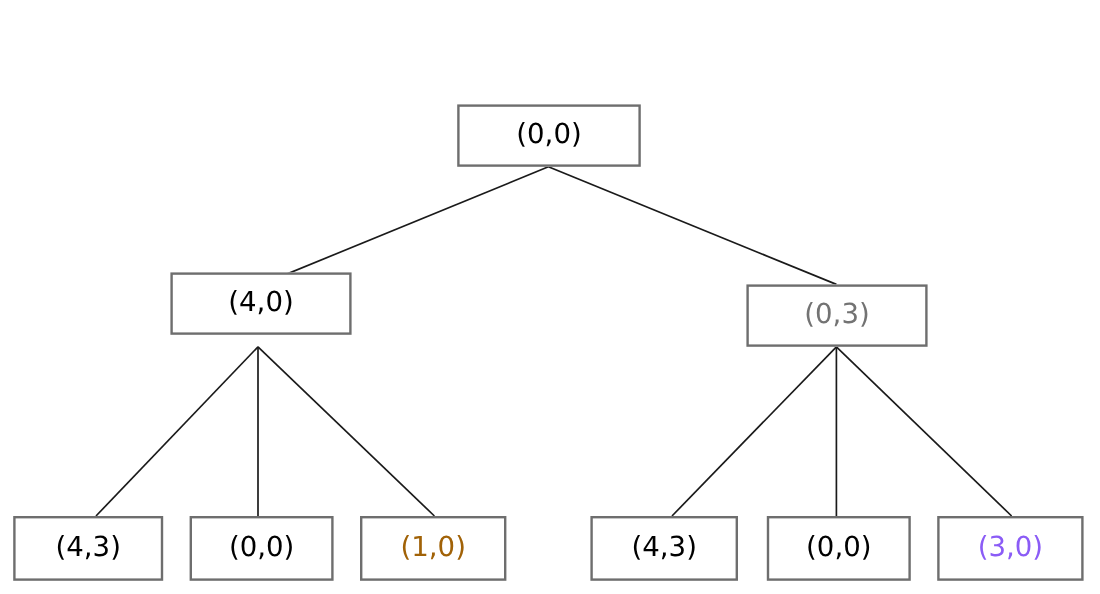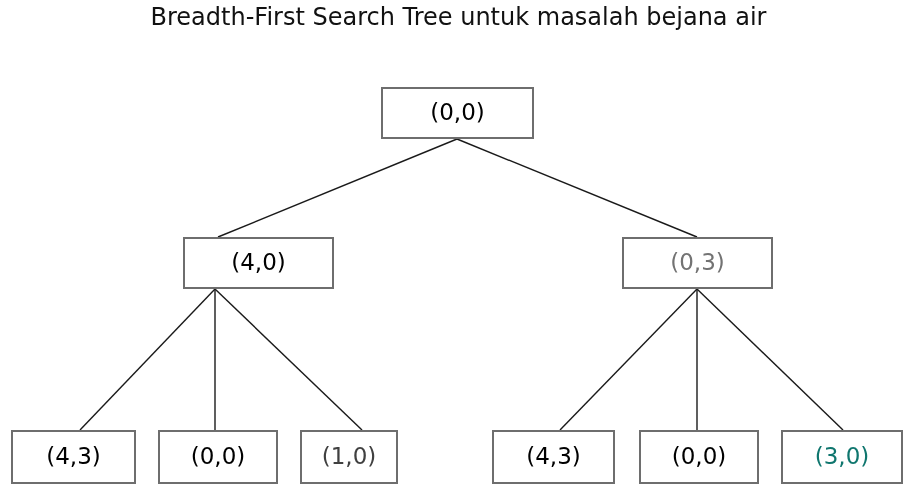--- a/index.html
+++ b/index.html
@@ -53,56 +53,55 @@
   .node-label {
     display: block;
     transform: translateY(-1px);
   }
 </style>
 </head>
 <body>
 
 <div id="canvas">
 
-  <div id="title">Breadth-First Search Tree untuk masalah bejana air</div>
 
   <svg id="edges" viewBox="0 0 917 495" width="917" height="495" xmlns="http://www.w3.org/2000/svg">
       <line x1="457" y1="139" x2="218" y2="237" stroke="#1a1a1a" stroke-width="1.4"></line>
       <line x1="457" y1="139" x2="697" y2="237" stroke="#1a1a1a" stroke-width="1.4"></line>
       <line x1="215" y1="289" x2="80" y2="430" stroke="#1a1a1a" stroke-width="1.4"></line>
       <line x1="215" y1="289" x2="215" y2="430" stroke="#1a1a1a" stroke-width="1.4"></line>
       <line x1="215" y1="289" x2="362" y2="430" stroke="#1a1a1a" stroke-width="1.4"></line>
       <line x1="697" y1="289" x2="560" y2="430" stroke="#1a1a1a" stroke-width="1.4"></line>
       <line x1="697" y1="289" x2="697" y2="430" stroke="#1a1a1a" stroke-width="1.4"></line>
       <line x1="697" y1="289" x2="843" y2="430" stroke="#1a1a1a" stroke-width="1.4"></line>
     </svg>
 
   <div id="nodes-layer">
       <div class="node" style="left: 381px; top: 87px; width: 153px; height: 52px; border-color: rgb(110, 110, 110); background: rgb(255, 255, 255); color: rgb(0, 0, 0);">
         <span class="node-label">(0,0)</span>
       </div>
-      <div class="node" style="left: 142px; top: 237px; width: 151px; height: 52px; border-color: rgb(110, 110, 110); background: rgb(255, 255, 255); color: rgb(0, 0, 0); margin-left: 41px;">
+      <div class="node" style="left: 142px; top: 227px; width: 151px; height: 52px; border-color: rgb(110, 110, 110); background: rgb(255, 255, 255); color: rgb(0, 0, 0);">
         <span class="node-label">(4,0)</span>
       </div>
       <div class="node" style="left: 622px; top: 237px; width: 151px; height: 52px; border-color: rgb(110, 110, 110); background: rgb(255, 255, 255); color: #737373;">
         <span class="node-label">(0,3)</span>
       </div>
       <div class="node" style="left: 11px; top: 430px; width: 125px; height: 54px; border-color: rgb(110, 110, 110); background: rgb(255, 255, 255); color: rgb(0, 0, 0);">
         <span class="node-label">(4,3)</span>
       </div>
       <div class="node" style="left: 158px; top: 430px; width: 120px; height: 54px; border-color: rgb(110, 110, 110); background: rgb(255, 255, 255); color: rgb(0, 0, 0);">
         <span class="node-label">(0,0)</span>
       </div>
-      <div class="node" style="left: 300px; top: 430px; width: 98px; height: 54px; border-color: rgb(110, 110, 110); background: rgb(255, 255, 255); color: #404040; align-items: center;">
+      <div class="node" style="left: 300px; top: 430px; width: 122px; height: 54px; border-color: rgb(110, 110, 110); background: rgb(255, 255, 255); color: #a16207; align-items: center;">
         <span class="node-label">(1,0)</span>
       </div>
       <div class="node" style="left: 492px; top: 430px; width: 123px; height: 54px; border-color: rgb(110, 110, 110); background: rgb(255, 255, 255); color: rgb(0, 0, 0);">
         <span class="node-label">(4,3)</span>
       </div>
       <div class="node" style="left: 639px; top: 430px; width: 120px; height: 54px; border-color: rgb(110, 110, 110); background: rgb(255, 255, 255); color: rgb(0, 0, 0);">
         <span class="node-label">(0,0)</span>
       </div>
-      <div class="node" style="left: 781px; top: 430px; width: 122px; height: 54px; border-color: rgb(110, 110, 110); background: rgb(255, 255, 255); color: #0f766e;">
+      <div class="node" style="left: 781px; top: 430px; width: 122px; height: 54px; border-color: rgb(110, 110, 110); background: rgb(255, 255, 255); color: #8b5cf6;">
         <span class="node-label">(3,0)</span>
       </div>
     </div>
 
 </div>
 
 </body></html>

